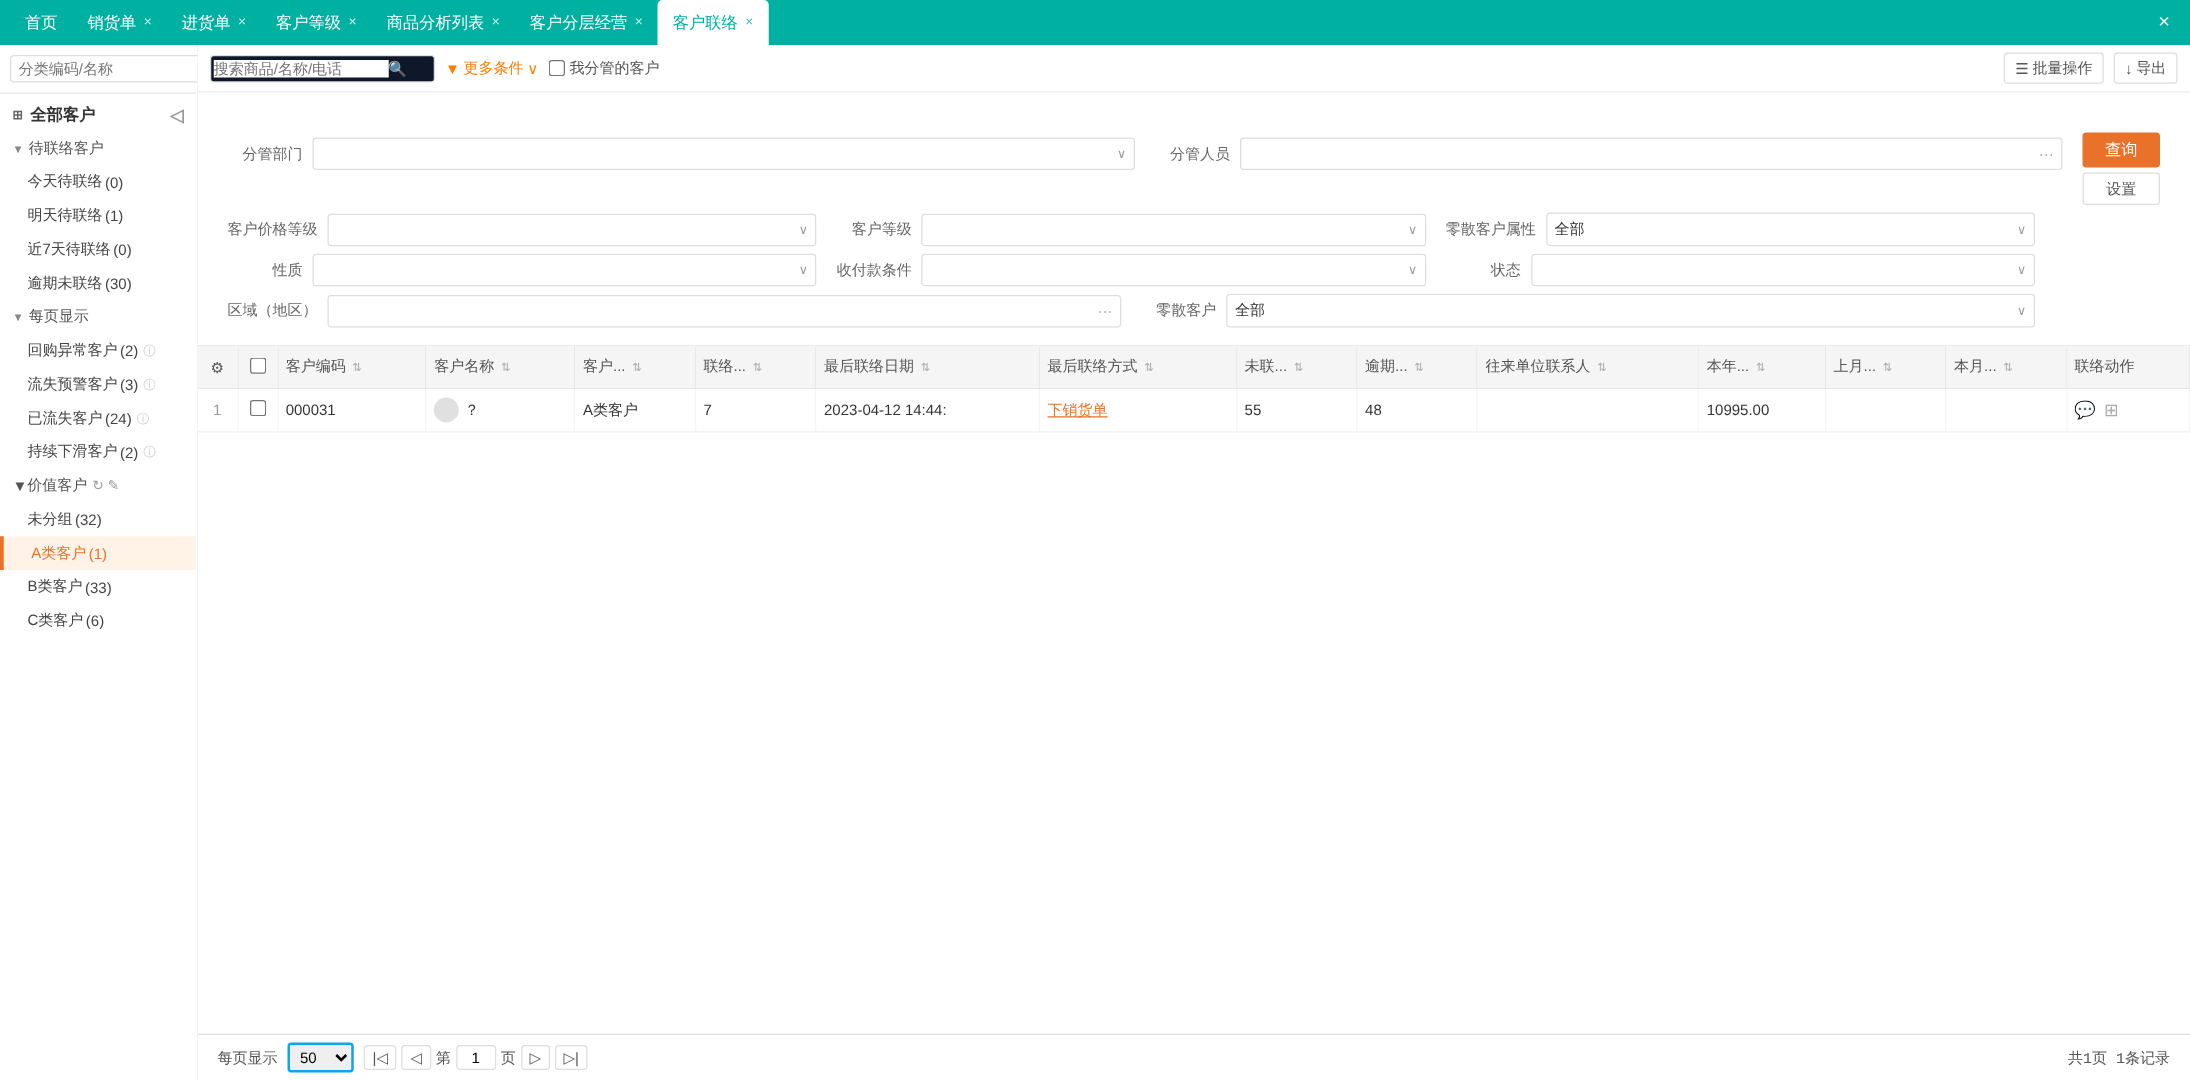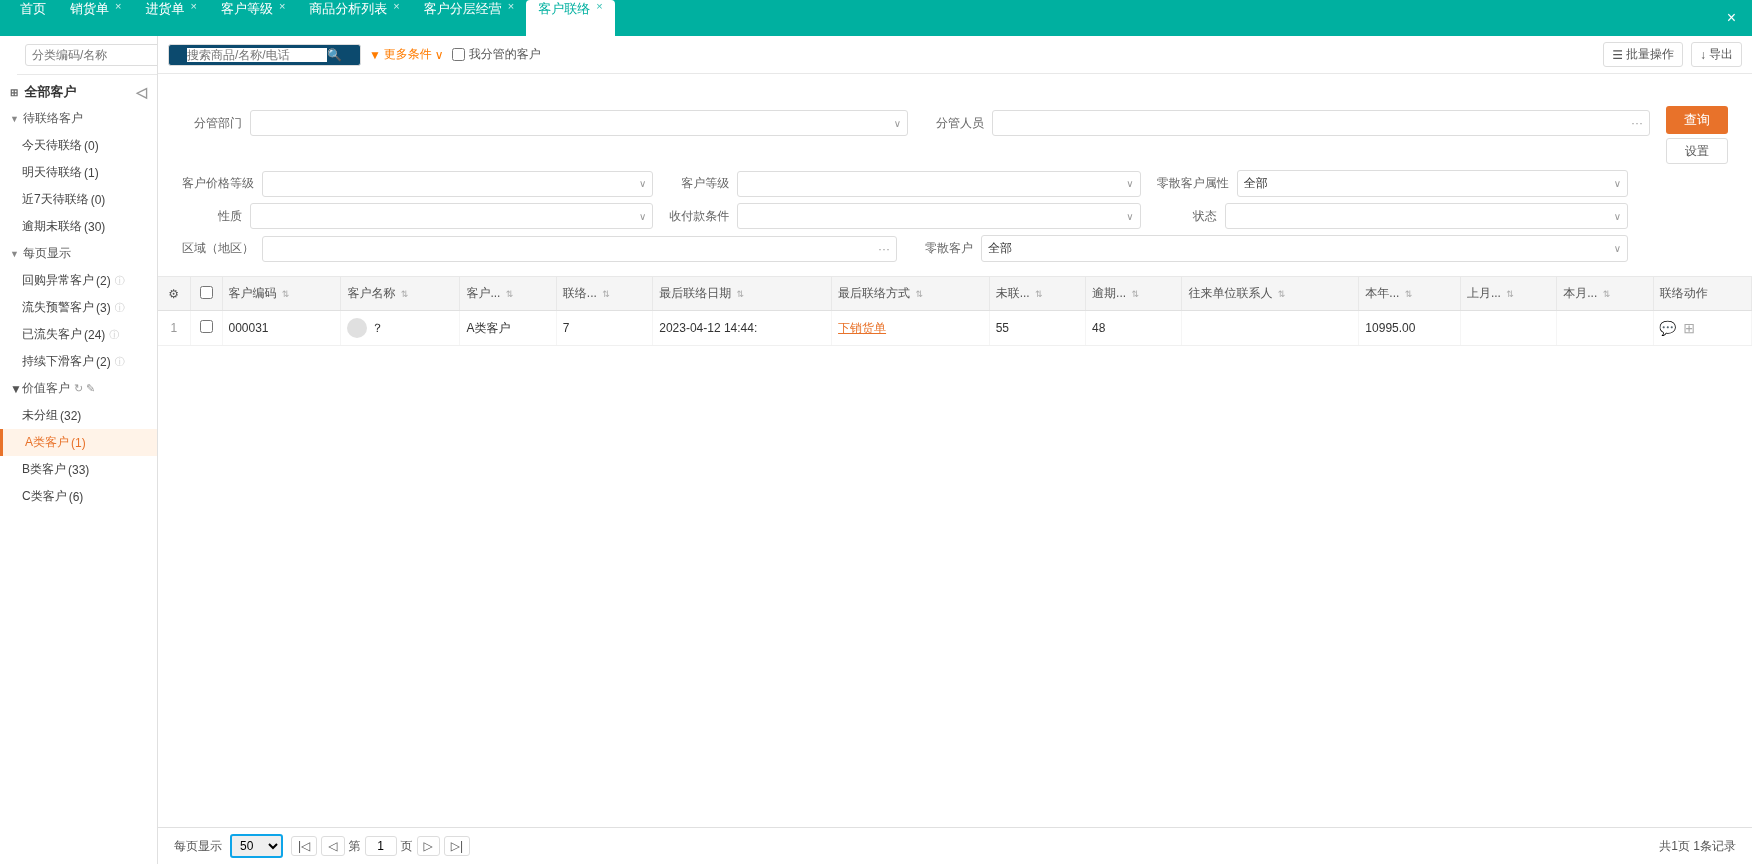--- a/index.html
+++ b/index.html
@@ -3,39 +3,39 @@
   <meta charset="utf-8">
   <style>
     * { box-sizing: border-box; margin: 0; padding: 0; }
     body { font-family: 'Microsoft YaHei', Arial, sans-serif; font-size: 12px; background: #f0f0f0; color: #333; overflow: hidden; width: 1752px; height: 864px; }
 
     
     .top-nav {
       display: flex; align-items: center; background: #00b0a0; height: 36px; padding: 0 8px;
     }
     .top-nav .nav-item {
-      display: flex; align-items: flex-start; padding: 0 12px; height: 36px; color: #fff; cursor: pointer; font-size: 13px; white-space: nowrap;
+      display: flex; align-items: center; padding: 0 12px; height: 36px; color: #fff; cursor: pointer; font-size: 13px; white-space: nowrap;
     }
     .top-nav .nav-item.active {
       background: #fff; color: #00b0a0; border-radius: 4px 4px 0 0;
     }
     .top-nav .nav-item .close-btn { margin-left: 6px; font-size: 11px; opacity: 0.8; }
     .top-nav .home-item { color: #fff; font-size: 13px; padding: 0 12px; cursor: pointer; }
     .top-nav .spacer { flex: 1; }
     .top-nav .window-close { color: #fff; font-size: 16px; cursor: pointer; padding: 0 8px; }
 
     
     .main-layout { display: flex; height: calc(864px - 36px); }
 
     
     .sidebar {
       width: 158px; background: #fff; border-right: 1px solid #e0e0e0; display: flex; flex-direction: column; overflow-y: auto; flex-shrink: 0;
     }
     .sidebar-search {
-      display: flex; align-items: center; padding: 8px; border-bottom: 1px solid #e8e8e8; margin-left: 17px;
+      display: flex; align-items: center; padding: 8px; border-bottom: 1px solid #e8e8e8;
     }
     .sidebar-search input {
       flex: 1; border: 1px solid #ddd; border-radius: 3px; padding: 3px 6px; font-size: 12px; outline: none;
     }
 
     .sidebar-section-header {
       display: flex; align-items: center; padding: 8px 10px 4px; font-weight: bold; font-size: 13px; color: #333;
     }
     .sidebar-section-header .grid-icon { margin-right: 6px; color: #666; font-size: 10px; }
     .sidebar-section-header .collapse-btn { margin-left: auto; color: #999; cursor: pointer; font-size: 14px; }
@@ -60,21 +60,21 @@
     
     .content-area {
       flex: 1; display: flex; flex-direction: column; background: #f5f5f5; overflow: hidden;
     }
 
     
     .filter-bar {
       display: flex; align-items: center; padding: 6px 10px; background: #fff; border-bottom: 1px solid #e8e8e8; gap: 8px;
     }
     .filter-search {
-      display: flex; align-items: center; border: 1px solid #ddd; border-radius: 3px; padding: 3px 18px; background: #0c4a6e; min-width: 180px;
+      display: flex; align-items: center; border: 1px solid #ddd; border-radius: 3px; padding: 3px 2px; background: #0f172a; min-width: 180px;
     }
     .filter-search input { border: none; outline: none; font-size: 12px; width: 140px; color: #999; }
     .filter-search .search-icon { color: #00b0a0; cursor: pointer; }
     .more-conditions { display: flex; align-items: center; color: #ff7c00; cursor: pointer; font-size: 12px; gap: 3px; }
     .my-customers { display: flex; align-items: center; gap: 4px; font-size: 12px; color: #555; cursor: pointer; }
     .my-customers input[type=checkbox] { cursor: pointer; }
     .filter-bar-right { margin-left: auto; display: flex; gap: 8px; }
     .batch-op-btn { display: flex; align-items: center; gap: 3px; color: #555; font-size: 12px; cursor: pointer; border: 1px solid #ddd; padding: 3px 8px; border-radius: 3px; background: #fff; }
     .export-btn { display: flex; align-items: center; gap: 3px; color: #555; font-size: 12px; cursor: pointer; border: 1px solid #ddd; padding: 3px 8px; border-radius: 3px; background: #fff; }
 
@@ -125,21 +125,21 @@
 
     
     .bottom-bar {
       display: flex; align-items: center; padding: 6px 16px; background: #fff; border-top: 1px solid #e0e0e0; gap: 8px; font-size: 12px; color: #555;
     }
     .page-size-select { border: 2px solid #0ea5e9; border-radius: 3px; padding: 2px 4px; font-size: 12px; }
     .page-nav { display: flex; align-items: center; gap: 4px; }
     .page-nav-btn { border: 1px solid #ddd; background: #fff; border-radius: 3px; padding: 2px 6px; cursor: pointer; color: #555; font-size: 12px; }
     .page-nav-btn:disabled { color: #ccc; cursor: default; }
     .page-input { border: 1px solid #ddd; border-radius: 3px; padding: 2px 4px; width: 32px; text-align: center; font-size: 12px; }
-    .total-info { margin-left: auto; }
+    .total-info { margin-left: auto; font-family: Liberation Mono, monospace; }
 
     
     ::-webkit-scrollbar { width: 6px; height: 6px; }
     ::-webkit-scrollbar-track { background: #f5f5f5; }
     ::-webkit-scrollbar-thumb { background: #ccc; border-radius: 3px; }
 
     .row-num-cell { color: #999; text-align: center; width: 30px; }
     .checkbox-cell { width: 30px; text-align: center; }
 
     .customer-name-cell { display: flex; align-items: center; gap: 4px; }

